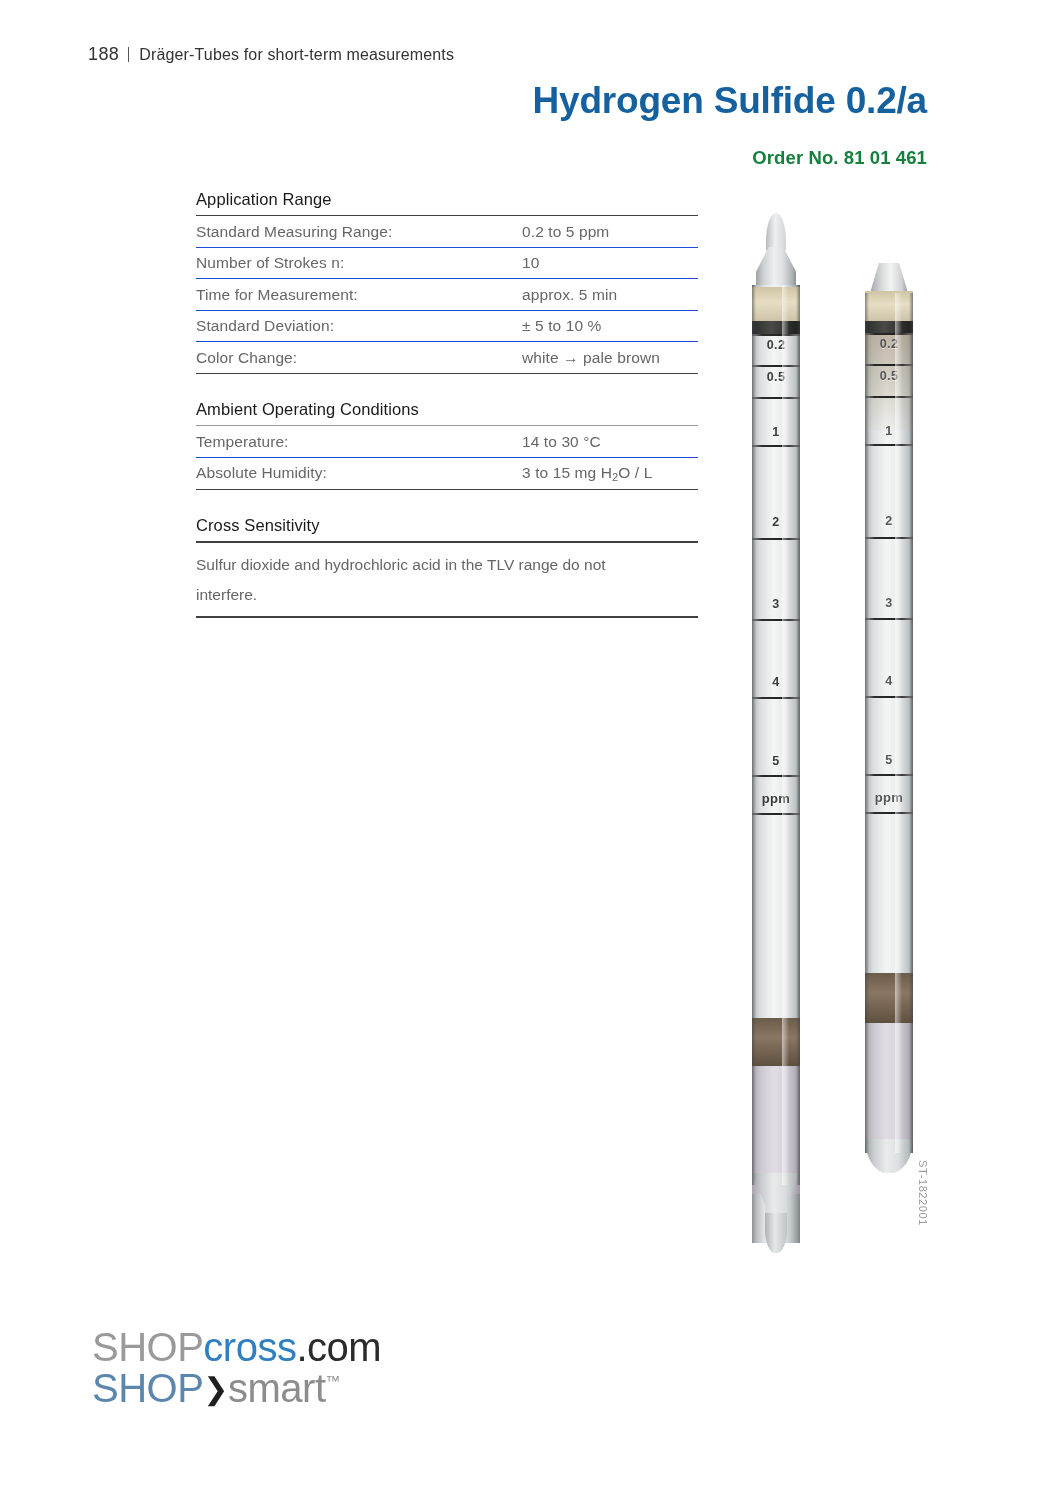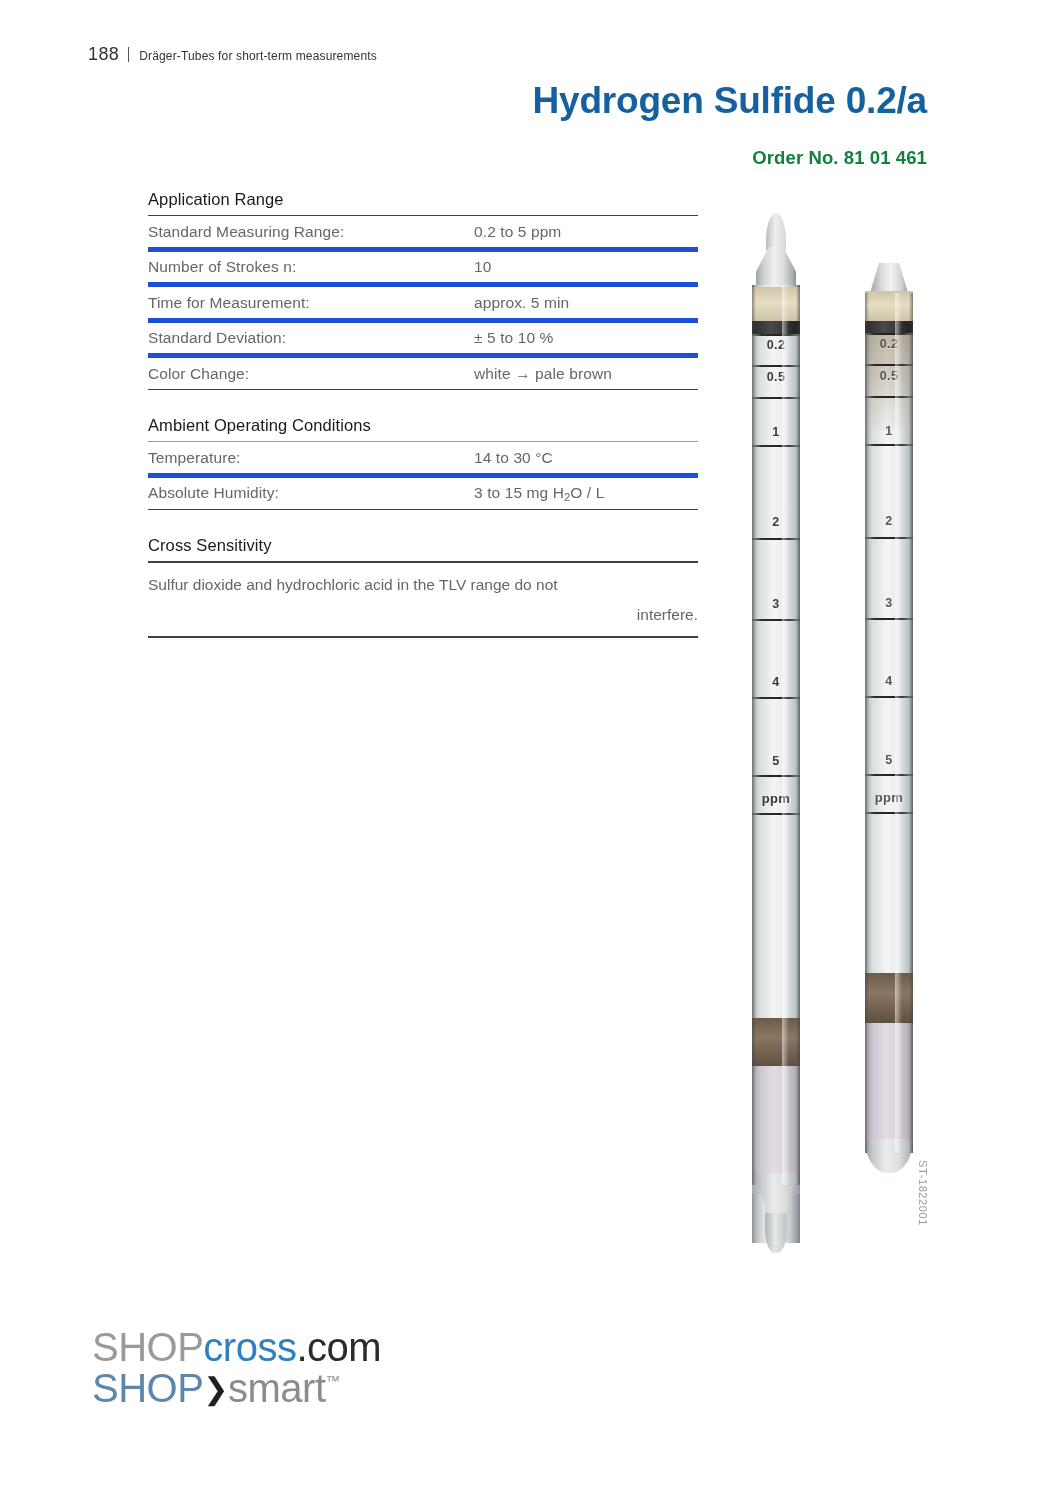--- a/index.html
+++ b/index.html
@@ -40,21 +40,21 @@
   .head-sep {
     display: inline-block;
     width: 1px;
     height: 15px;
     background: #555;
     margin: 0 10px 0 9px;
     position: relative;
     top: 2px;
   }
   .head-title {
-    font-size: 12px;
+    font-size: 16px;
     letter-spacing: 0.15px;
     color: #333;
   }
 
   
   .title-block {
     position: absolute;
     right: 130px;
     top: 82px;
     text-align: right;
@@ -76,21 +76,21 @@
     white-space: nowrap;
   }
 
   
   .spec-col {
     position: absolute;
     left: 148px;
     top: 190px;
     width: 550px;
   }
-  .section { margin-bottom: 26px; }
+  .section { margin-bottom: 26px; margin-left: 48px; }
   .section:last-child { margin-bottom: 0; }
 
   .section-heading {
     font-size: 16.5px;
     color: #1a1a1a;
     letter-spacing: 0.1px;
     padding-bottom: 6px;
   }
   .rule-dark {
     height: 1.4px;
@@ -107,39 +107,39 @@
     display: flex;
     align-items: baseline;
     padding: 6.5px 0 6.0px 0;
     font-size: 15.5px;
     color: #666666;
     letter-spacing: 0.1px;
   }
   .spec-label { width: 326px; flex: 0 0 326px; }
   .spec-value { flex: 1 1 auto; }
 
-  .rows-light-sep .spec-row { border-bottom: 5px solid #1d4ed8; }
+  .rows-light-sep .spec-row { border-bottom: 1px solid #1d4ed8; }
   .rows-light-sep .spec-row:last-child { border-bottom: none; }
 
   .formula-row {
     padding: 7px 0 7px 0;
     font-size: 15.5px;
     color: #666666;
     letter-spacing: 0.2px;
   }
 
   .para {
     padding: 7px 0 6px 0;
     font-size: 15.5px;
     color: #666666;
     line-height: 1.95;
     text-align: justify;
     text-justify: inter-word;
   }
-  .para .last-line { display: block; text-align: right; }
+  .para .last-line { display: block; text-align: left; }
 
   sub { font-size: 0.72em; vertical-align: -0.25em; }
   sup { font-size: 0.7em; vertical-align: 0.42em; }
   .arrow { padding: 0 4px; }
 
   
   .figure {
     position: absolute;
     left: 735px;
     top: 205px;

